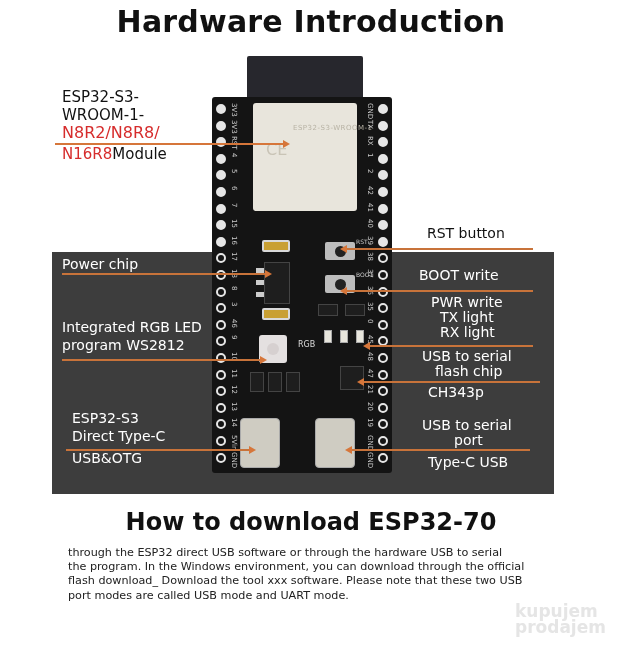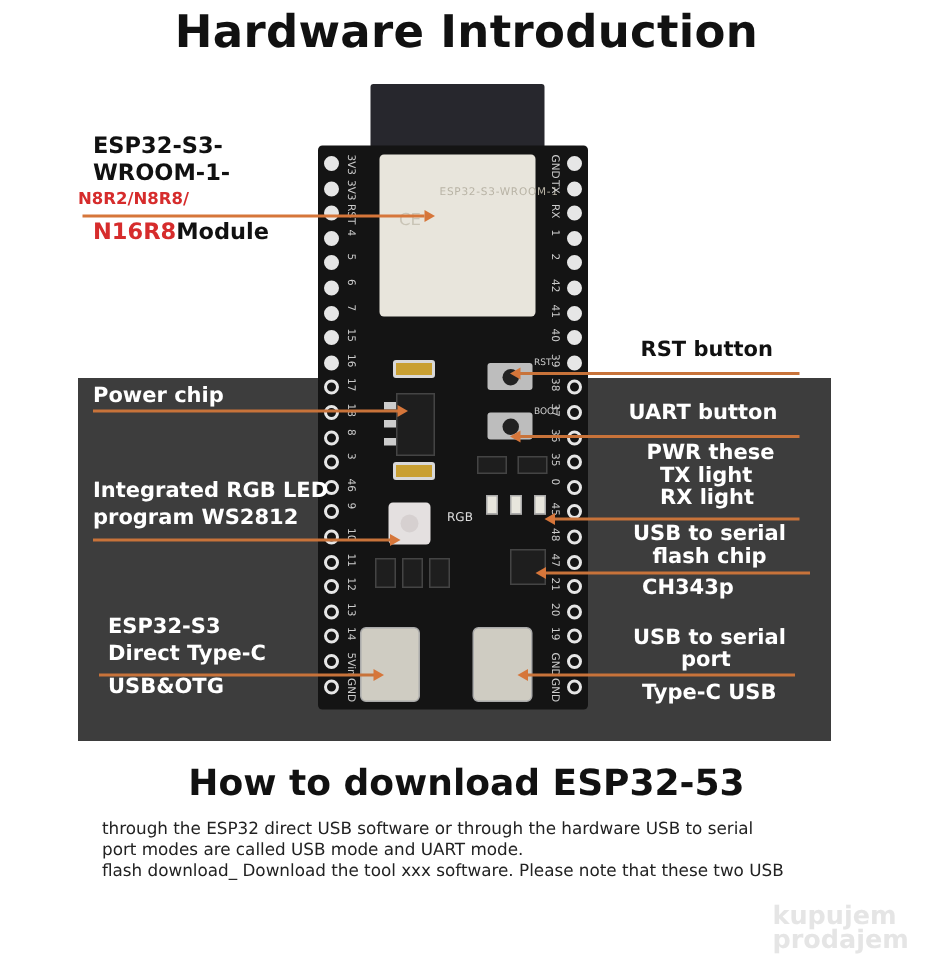--- a/index.html
+++ b/index.html
@@ -2,21 +2,21 @@
 <html><head>
 <meta charset="utf-8">
 <style>
   * { box-sizing: border-box; margin: 0; padding: 0; }
   body { width: 622px; height: 648px; background: #ffffff; position: relative; overflow: hidden; font-family: "DejaVu Sans", sans-serif; }
   .abs { position: absolute; }
   .title { left: 0; width: 622px; text-align: center; font-weight: bold; color: #111; }
   #main-title { top: 4px; font-size: 30px; letter-spacing: 0.2px; text-align: center; }
   #sub-title { top: 508px; font-size: 24px; }
   .panel { left: 52px; top: 252px; width: 502px; height: 242px; background: #3d3d3d; }
-  .lbl { font-weight: bold; font-size: 14px; line-height: 16px; color: #fff; text-align: right; }
+  .lbl { font-weight: normal; font-size: 14px; line-height: 16px; color: #fff; text-align: right; }
   .lbl.dark { color: #111; }
   .red { color: #d62c2c; }
   .line { height: 2px; background: #c8733a; }
   .arrow-line { height: 2px; background: #d6763a; }
   .board { left: 212px; top: 97px; width: 180px; height: 376px; background: #141414; border-radius: 3px; }
   .antenna { left: 247px; top: 56px; width: 116px; height: 44px; background: #27272d; border-radius: 2px 2px 0 0; }
   .module { left: 253px; top: 103px; width: 104px; height: 108px; background: #e8e5dc; border-radius: 3px; }
   .module-text { left: 257px; top: 124px; font-size: 7px; color: #b8b3a5; letter-spacing: 0.5px; margin-left: 36px; }
   .pin { width: 10px; height: 10px; border-radius: 50%; border: 2px solid #e6e6e6; background: #141414; }
   .pin.filled { background: #e6e6e6; }
@@ -38,21 +38,21 @@
 <body>
 
 <div class="abs title" id="main-title">Hardware Introduction</div>
 
 <div class="abs panel"></div>
 
 <div class="abs antenna"></div>
 <div class="abs board"></div>
 <div class="abs module"></div>
 <div class="abs module-text">ESP32-S3-WROOM-1</div>
-<div class="abs" style="left:266px;top:140px;font-size:11px;color:#c9c4b6;">CE</div>
+<div class="abs" style="left:266px;top:140px;font-size:16px;color:#c9c4b6;">CE</div>
 
 <div id="left-pins">
     <div class="abs pin filled" style="left: 216px; top: 104px;"></div>
     <div class="abs pinlbl" style="left: 238px; top: 103px;">3V3</div>
     <div class="abs pin filled" style="left: 216px; top: 120.6px;"></div>
     <div class="abs pinlbl" style="left: 238px; top: 119.6px;">3V3</div>
     <div class="abs pin filled" style="left: 216px; top: 137.2px;"></div>
     <div class="abs pinlbl" style="left: 238px; top: 136.2px;">RST</div>
     <div class="abs pin filled" style="left: 216px; top: 153.8px;"></div>
     <div class="abs pinlbl" style="left: 238px; top: 152.8px;">4</div>
@@ -171,21 +171,21 @@
 <div class="abs chip" style="left:340px;top:366px;width:24px;height:24px;"></div>
 <div class="abs chip" style="left:250px;top:372px;width:14px;height:20px;"></div>
 <div class="abs chip" style="left:268px;top:372px;width:14px;height:20px;"></div>
 <div class="abs chip" style="left:286px;top:372px;width:14px;height:20px;"></div>
 
 <div class="abs usbc" style="left:240px;top:418px;"></div>
 <div class="abs usbc" style="left:315px;top:418px;"></div>
 
 <div class="abs lbl dark" style="left:62px;top:88px;font-size:15px;line-height:18px;">ESP32-S3-</div>
 <div class="abs lbl dark" style="left:62px;top:106px;font-size:15px;line-height:18px;">WROOM-1-</div>
-<div class="abs lbl red" style="left:52px;top:124px;font-size:11px;line-height:18px;">N8R2/N8R8/</div>
+<div class="abs lbl red" style="left:62px;top:124px;font-size:16px;line-height:18px;">N8R2/N8R8/</div>
 <div class="abs lbl" style="left:62px;top:145px;font-size:15px;line-height:18px;">
   <span class="red">N16R8</span><span style="color:#111;">Module</span>
 </div>
 <div class="abs arrow-line" style="left:55px;top:143px;width:228px;"></div>
 <div class="abs arrowhead ah-r" style="left:283px;top:140px;"></div>
 
 <div class="abs lbl" style="left:62px;top:256px;">Power chip</div>
 <div class="abs line" style="left:62px;top:273px;width:205px;"></div>
 <div class="abs arrowhead ah-r" style="left:265px;top:270px;"></div>
 
@@ -197,45 +197,46 @@
 <div class="abs lbl" style="left:72px;top:410px;">ESP32-S3</div>
 <div class="abs lbl" style="left:72px;top:428px;">Direct Type-C</div>
 <div class="abs lbl" style="left:72px;top:450px;">USB&amp;OTG</div>
 <div class="abs line" style="left:66px;top:449px;width:184px;"></div>
 <div class="abs arrowhead ah-r" style="left:249px;top:446px;"></div>
 
 <div class="abs lbl dark" style="left:427px;top:225px;">RST button</div>
 <div class="abs line" style="left:345px;top:248px;width:188px;"></div>
 <div class="abs arrowhead ah-l" style="left:340px;top:245px;"></div>
 
-<div class="abs lbl" style="left:419px;top:267px;">UART button</div>
+<div class="abs lbl" style="left:419px;top:267px;">BOOT write</div>
 <div class="abs line" style="left:345px;top:290px;width:188px;"></div>
 <div class="abs arrowhead ah-l" style="left:340px;top:287px;"></div>
 
-<div class="abs lbl" style="left:431px;top:294px;">PWR these</div>
+<div class="abs lbl" style="left:431px;top:294px;">PWR write</div>
 <div class="abs lbl" style="left:440px;top:309px;">TX light</div>
 <div class="abs lbl" style="left:440px;top:324px;">RX light</div>
 <div class="abs line" style="left:368px;top:345px;width:165px;"></div>
 <div class="abs arrowhead ah-l" style="left:363px;top:342px;"></div>
 
 <div class="abs lbl" style="left:422px;top:348px;">USB to serial</div>
 <div class="abs lbl" style="left:435px;top:363px;">flash chip</div>
 <div class="abs line" style="left:362px;top:381px;width:178px;"></div>
 <div class="abs arrowhead ah-l" style="left:357px;top:378px;"></div>
 <div class="abs lbl" style="left:428px;top:384px;">CH343p</div>
 
 <div class="abs lbl" style="left:422px;top:417px;">USB to serial</div>
 <div class="abs lbl" style="left:454px;top:432px;">port</div>
 <div class="abs line" style="left:350px;top:449px;width:180px;"></div>
 <div class="abs arrowhead ah-l" style="left:345px;top:446px;"></div>
 <div class="abs lbl" style="left:428px;top:454px;">Type-C USB</div>
 
-<div class="abs title" id="sub-title">How to download ESP32-53</div>
+<div class="abs title" id="sub-title">How to download ESP32-70</div>
 <div class="abs para">
   <div>through the ESP32 direct USB software or through the hardware USB to serial</div>
+  <div>the program. In the Windows environment, you can download through the official</div>
+  <div>flash download_ Download the tool xxx software. Please note that these two USB</div>
   <div>port modes are called USB mode and UART mode.</div>
-  <div>flash download_ Download the tool xxx software. Please note that these two USB</div>
 </div>
 
 <div class="abs watermark">
   <div>kupujem</div>
   <div>prodajem</div>
 </div>
 
 </body></html>

